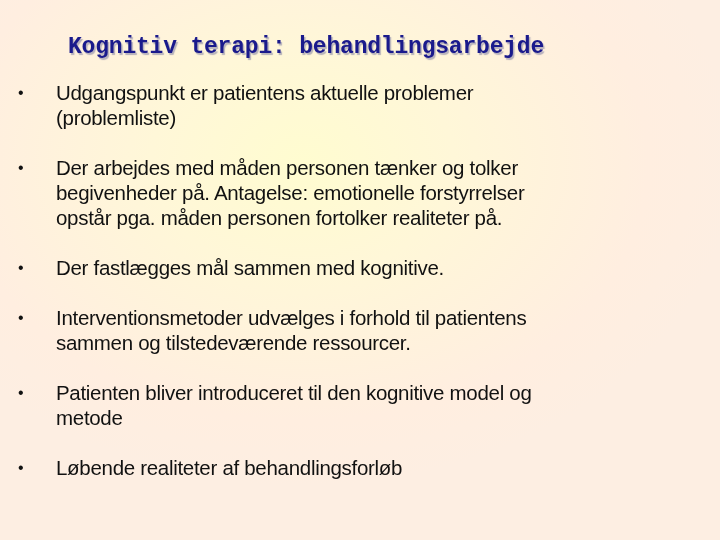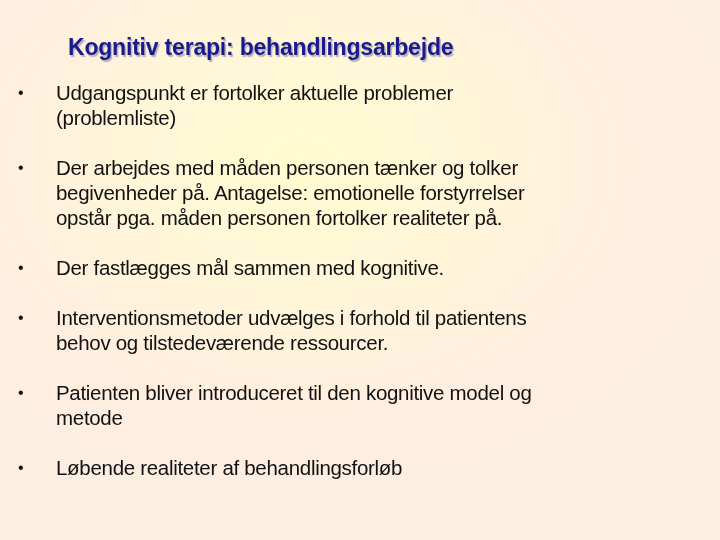--- a/index.html
+++ b/index.html
@@ -3,21 +3,21 @@
   <meta charset="utf-8">
   <style>
     html, body { margin: 0; padding: 0; }
     body {
       width: 720px; height: 540px; overflow: hidden; position: relative;
       background: radial-gradient(ellipse 60% 60% at 42% 30%, #fffcd0 0%, #fff7d8 35%, #ffeee0 80%, #fdeee2 100%);
       font-family: "Liberation Sans", sans-serif;
     }
     .title {
       position: absolute; left: 68px; top: 34px;
-      font-family: Liberation Sans, sans-serif;
+      font-family: Liberation Mono, monospace;
       font-weight: bold; font-size: 23px; color: #1a1a8c;
       text-shadow: 1.5px 1.5px 1px rgba(120,120,160,0.55);
       letter-spacing: -0.2px;
       white-space: nowrap;
     }
     .bullets { position: absolute; left: 0; top: 80px; width: 720px; margin: 0; padding: 0; list-style: none; }
     .bullet {
       position: relative; padding-left: 56px; font-size: 20.5px; line-height: 25px;
       color: #111; margin-bottom: 25px; letter-spacing: -0.3px;
     }
@@ -25,37 +25,37 @@
     .bullet .text { display: block; white-space: pre-line; }
   </style>
 </head>
 <body>
 
 <div class="title">Kognitiv terapi: behandlingsarbejde</div>
 
 <ul class="bullets">
   <li class="bullet">
     <span class="dot">•</span>
-    <span class="text">Udgangspunkt er fortolker aktuelle problemer
+    <span class="text">Udgangspunkt er patientens aktuelle problemer
 (problemliste)</span>
   </li>
   <li class="bullet">
     <span class="dot">•</span>
     <span class="text">Der arbejdes med måden personen tænker og tolker
 begivenheder på.  Antagelse: emotionelle forstyrrelser
 opstår pga. måden personen fortolker realiteter på.</span>
   </li>
   <li class="bullet">
     <span class="dot">•</span>
     <span class="text">Der fastlægges mål sammen med kognitive.</span>
   </li>
   <li class="bullet">
     <span class="dot">•</span>
     <span class="text">Interventionsmetoder udvælges i forhold til patientens
-behov og tilstedeværende ressourcer.</span>
+sammen og tilstedeværende ressourcer.</span>
   </li>
   <li class="bullet">
     <span class="dot">•</span>
     <span class="text">Patienten bliver introduceret til den kognitive model og
 metode</span>
   </li>
   <li class="bullet">
     <span class="dot">•</span>
     <span class="text">Løbende realiteter af behandlingsforløb</span>
   </li>

